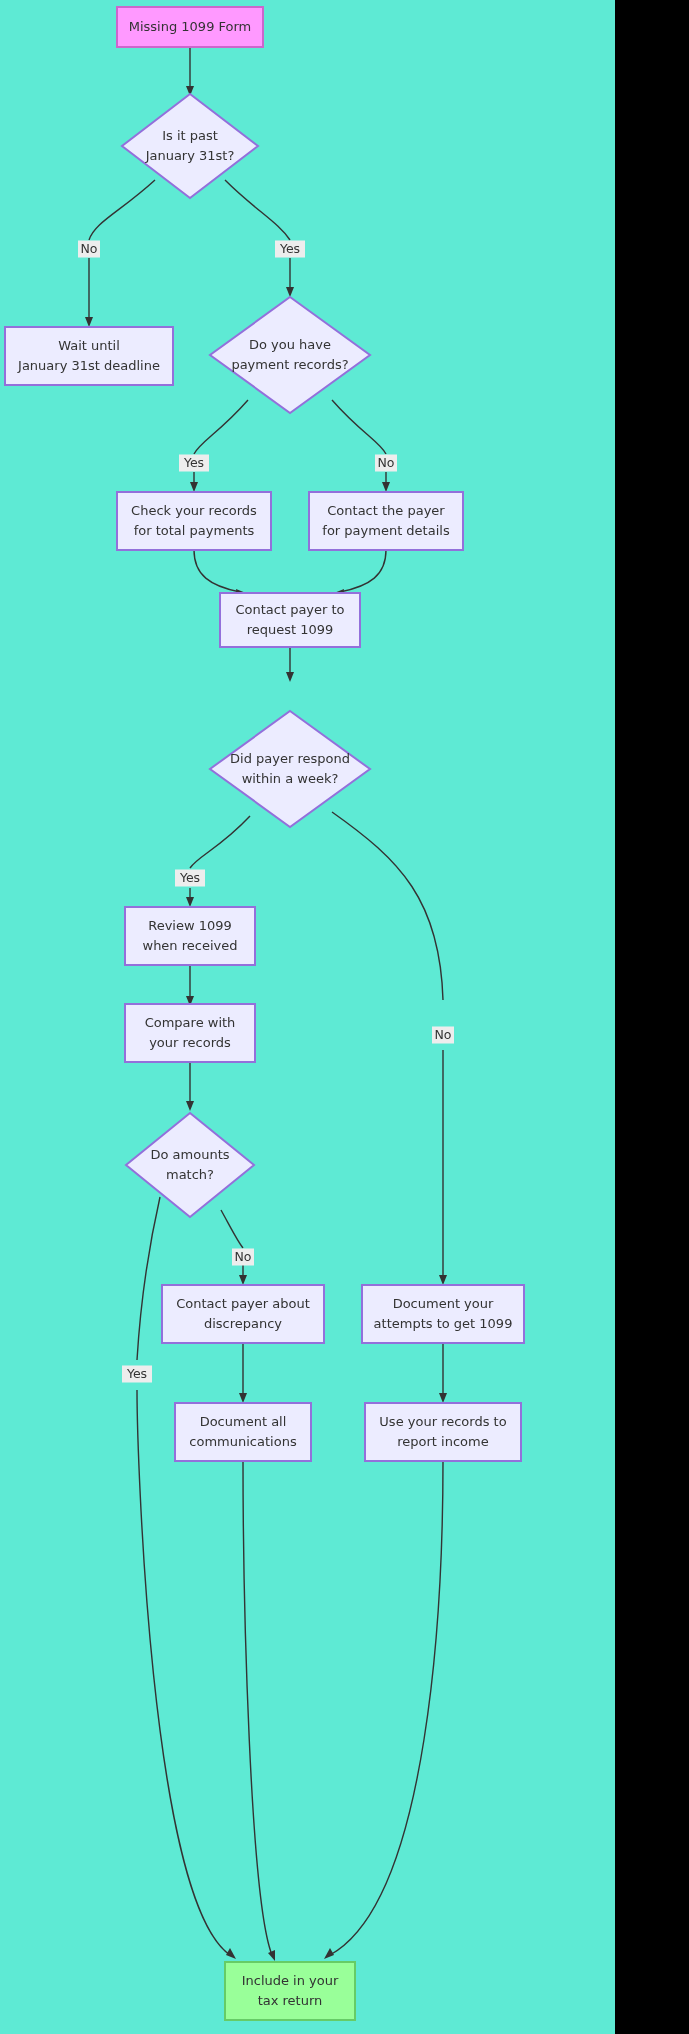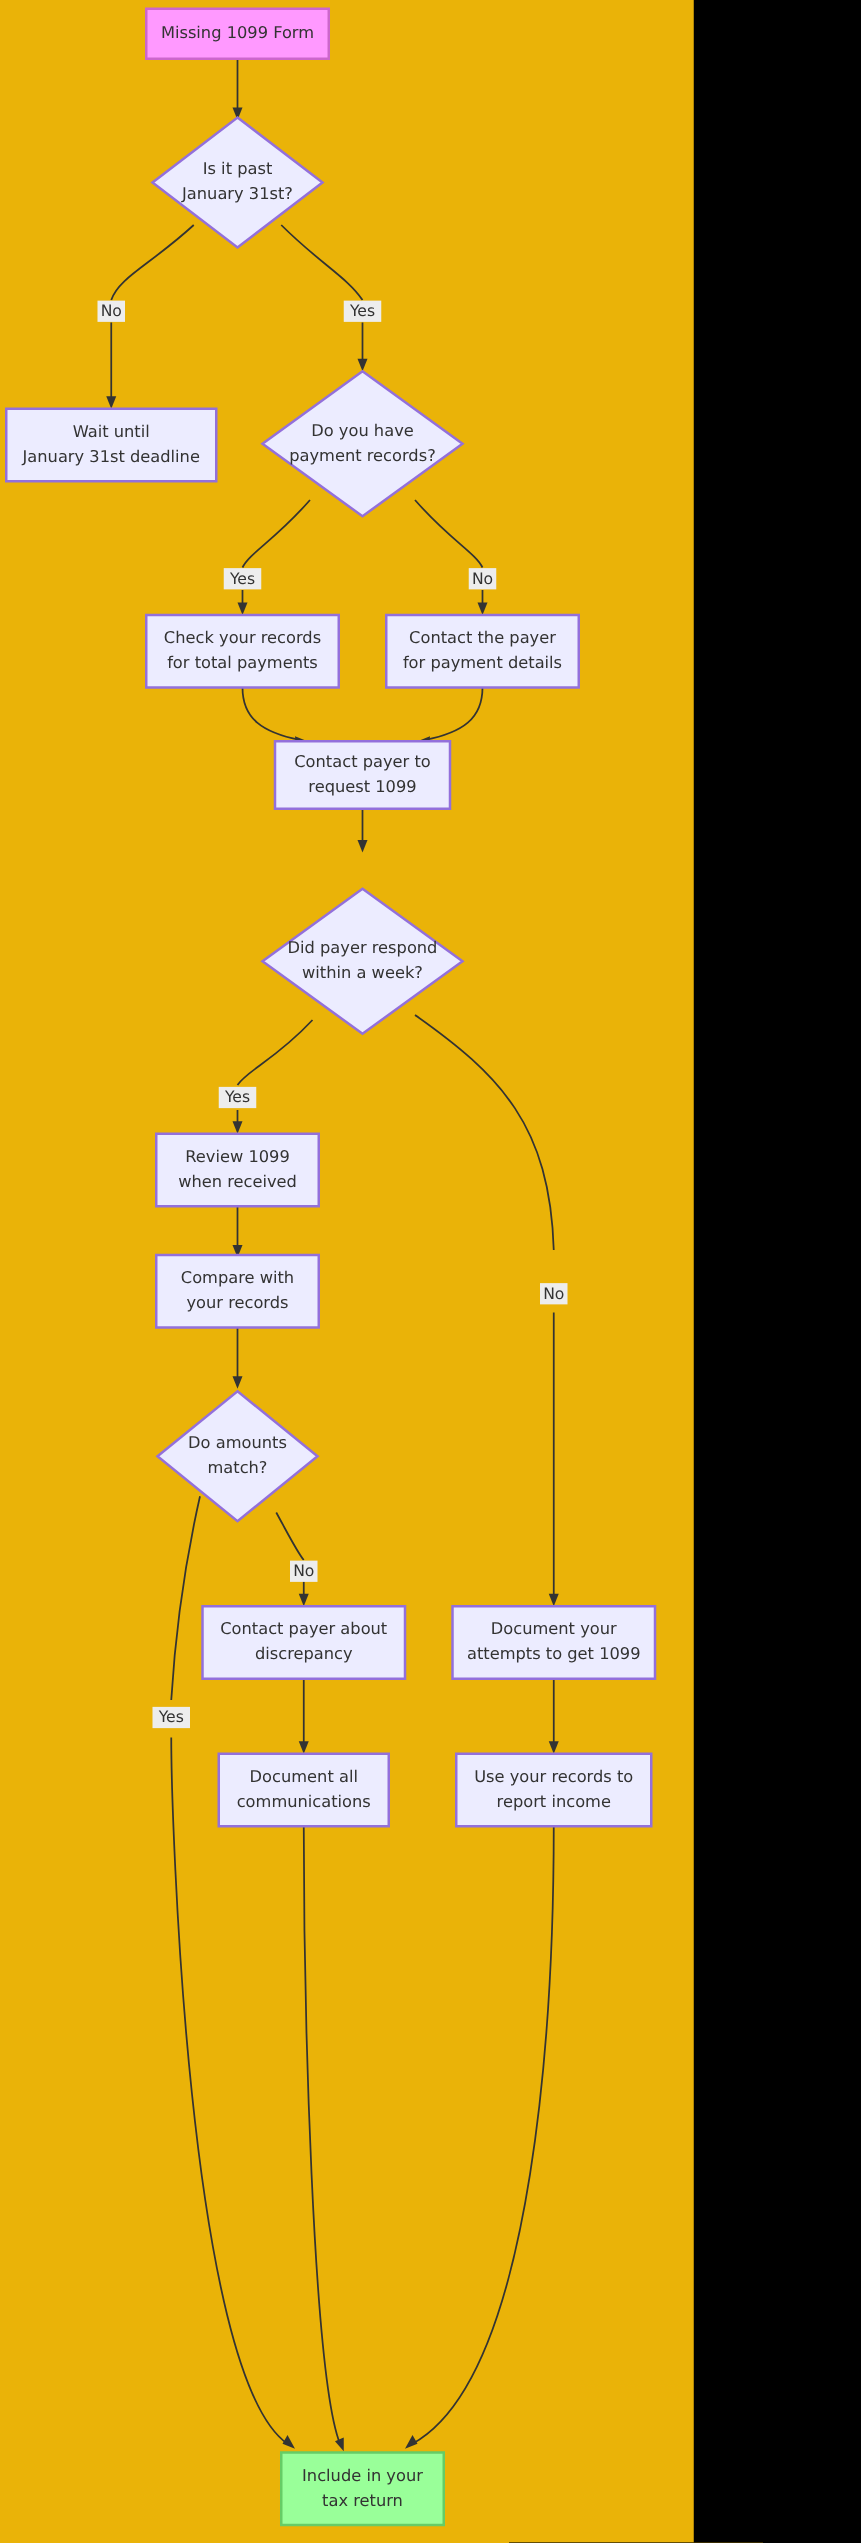--- a/index.html
+++ b/index.html
@@ -9,23 +9,23 @@
     background: #000000;
   }
   body {
     width: 689px;
     height: 2034px;
     overflow: hidden;
     font-family: "DejaVu Sans", "Liberation Sans", sans-serif;
   }
   #flowchart-root {
     position: relative;
-    width: 555px;
+    width: 615px;
     height: 2034px;
-    background: #eab308;
+    background: #5eead4;
   }
   svg.flow-canvas {
     position: absolute;
     top: 0;
     left: 0;
     width: 689px;
     height: 2034px;
     display: block;
   }
   .node-rect {

